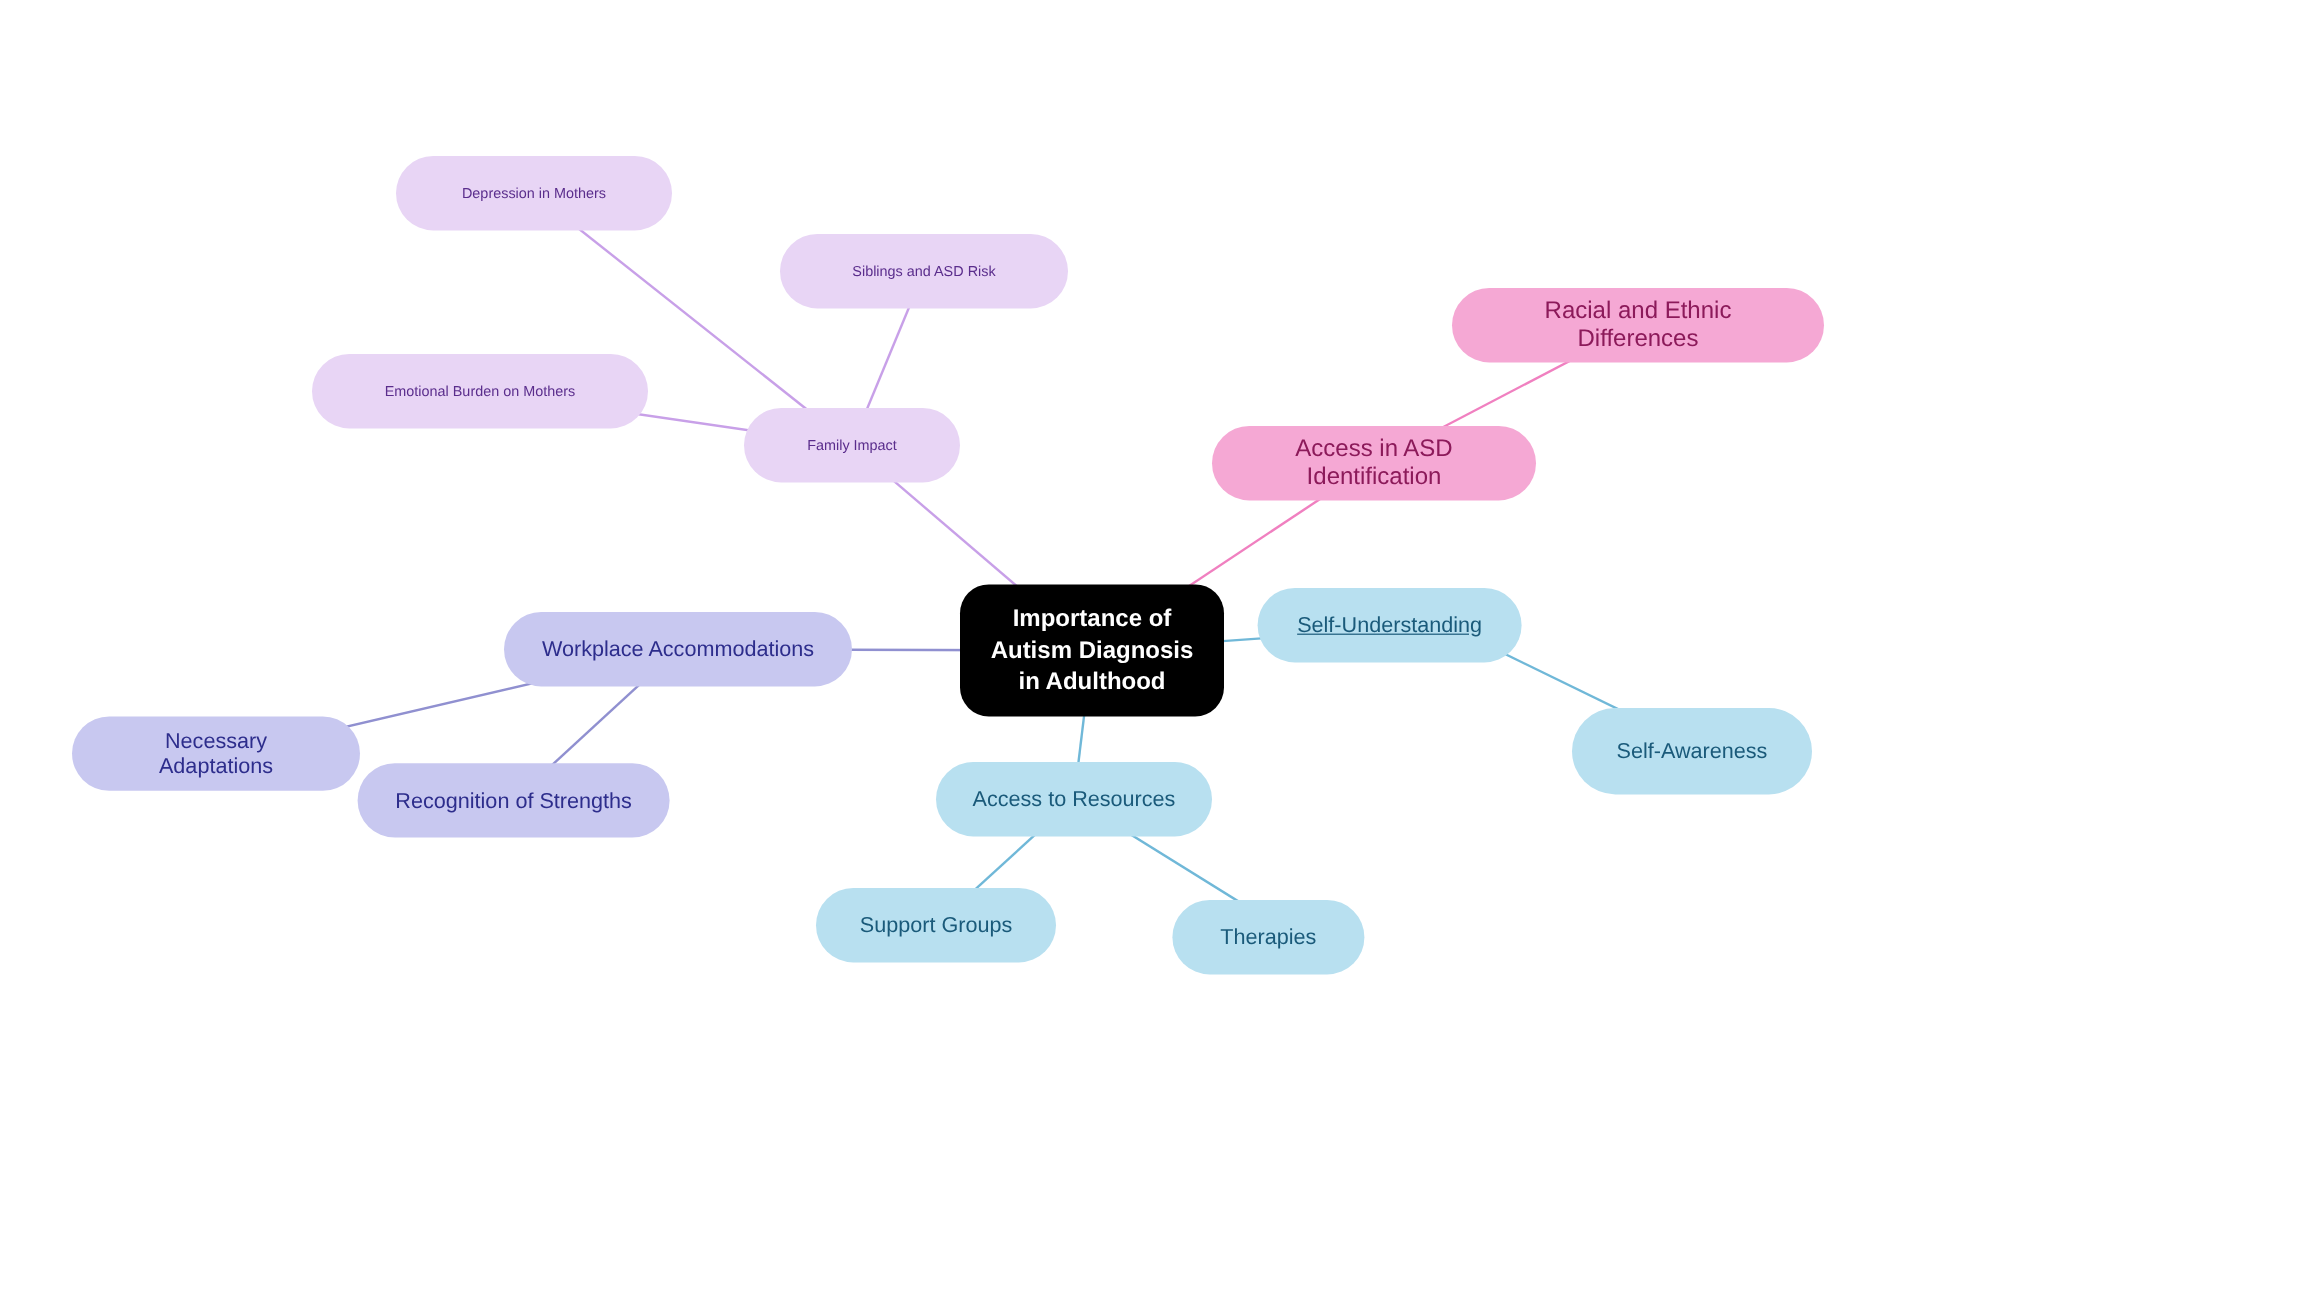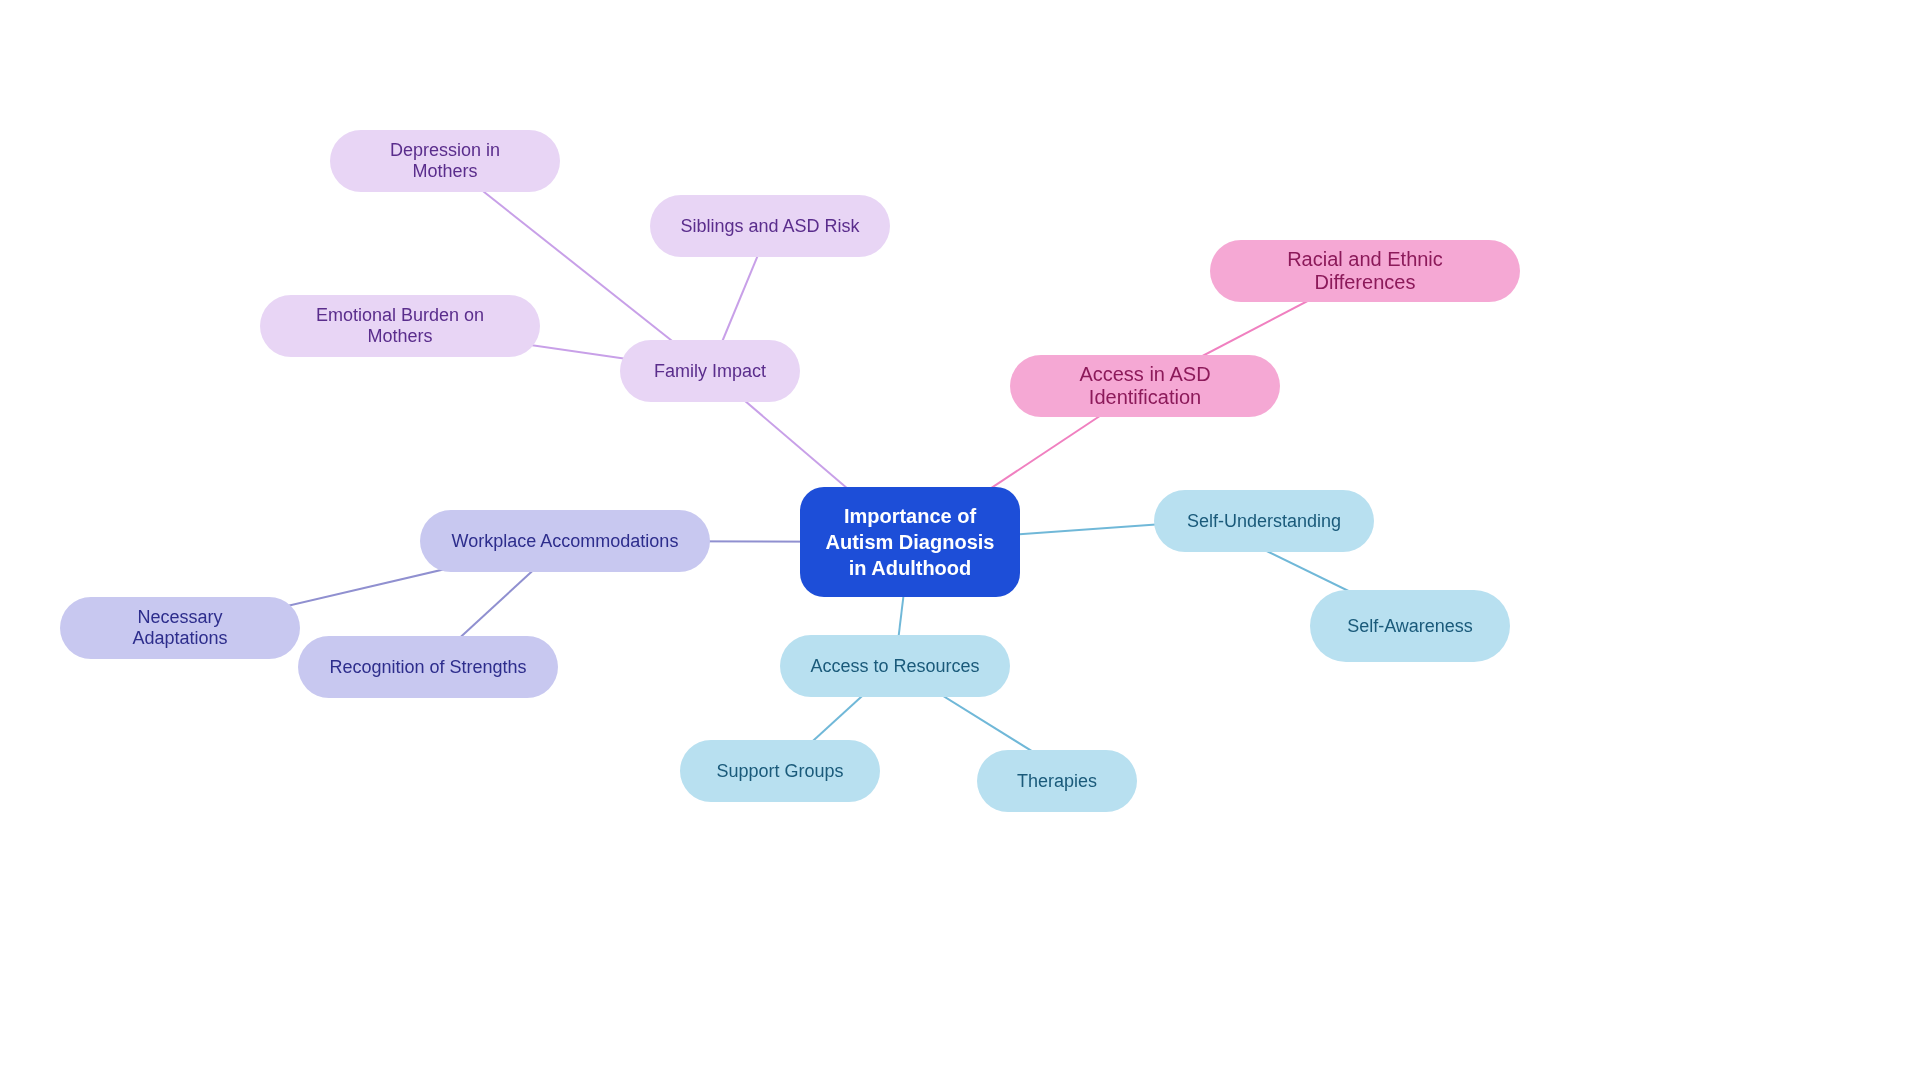--- a/index.html
+++ b/index.html
@@ -29,35 +29,35 @@
       border-radius: 50px;
       display: flex;
       align-items: center;
       justify-content: center;
       text-align: center;
       z-index: 2;
       cursor: default;
       font-weight: 500;
     }
     .node-center {
-      background: #1d4ed8;
+      background: #000000;
       color: #ffffff;
       font-size: 20px;
       font-weight: 600;
       border-radius: 24px;
       width: 220px;
       height: 110px;
       line-height: 1.3;
       padding: 16px;
     }
     .node-purple {
       background: #e8d5f5;
       color: #5a2d8c;
       border: none;
-      font-size: 18px;
+      font-size: 12px;
       padding: 2px 28px;
     }
     .node-pink {
       background: #f5a8d4;
       color: #8c1a5a;
       border: none;
       font-size: 20px;
       padding: 14px 28px;
     }
     .node-periwinkle {
@@ -101,15 +101,15 @@
     <div class="node node-purple" style="left: 260px; top: 295px; width: 280px; height: 62px;">Emotional Burden on Mothers</div>
     <div class="node node-purple" style="left: 650px; top: 195px; width: 240px; height: 62px;">Siblings and ASD Risk</div>
     <div class="node node-pink" style="left: 1010px; top: 355px; width: 270px; height: 62px;">Access in ASD Identification</div>
     <div class="node node-pink" style="left: 1210px; top: 240px; width: 310px; height: 62px;">Racial and Ethnic Differences</div>
     <div class="node node-periwinkle" style="left: 420px; top: 510px; width: 290px; height: 62px;">Workplace Accommodations</div>
     <div class="node node-periwinkle" style="left: 60px; top: 597px; width: 240px; height: 62px;">Necessary Adaptations</div>
     <div class="node node-periwinkle" style="left: 298px; top: 636px; width: 260px; height: 62px;">Recognition of Strengths</div>
     <div class="node node-lightblue" style="left: 780px; top: 635px; width: 230px; height: 62px;">Access to Resources</div>
     <div class="node node-lightblue" style="left: 680px; top: 740px; width: 200px; height: 62px;">Support Groups</div>
     <div class="node node-lightblue" style="left: 977px; top: 750px; width: 160px; height: 62px;">Therapies</div>
-    <div class="node node-lightblue" style="left: 1154px; top: 490px; width: 220px; height: 62px;">Self-Understanding</div>
+    <div class="node node-lightblue" style="left: 1048px; top: 490px; width: 220px; height: 62px; text-decoration: underline;">Self-Understanding</div>
     <div class="node node-lightblue" style="left: 1310px; top: 590px; width: 200px; height: 72px;">Self-Awareness</div>
   </div>
 
 </body></html>

